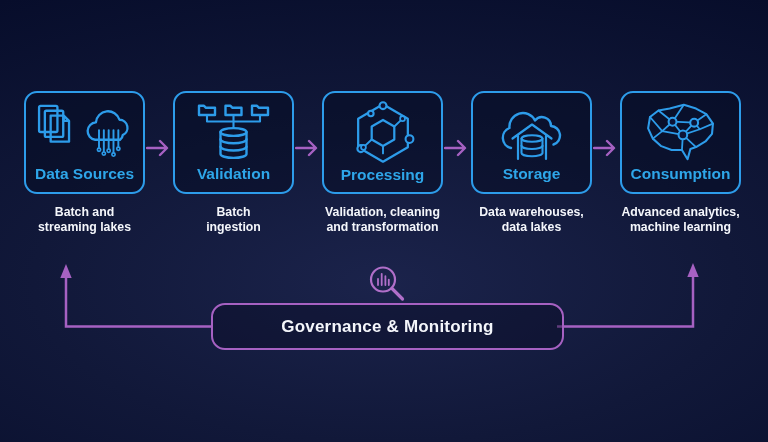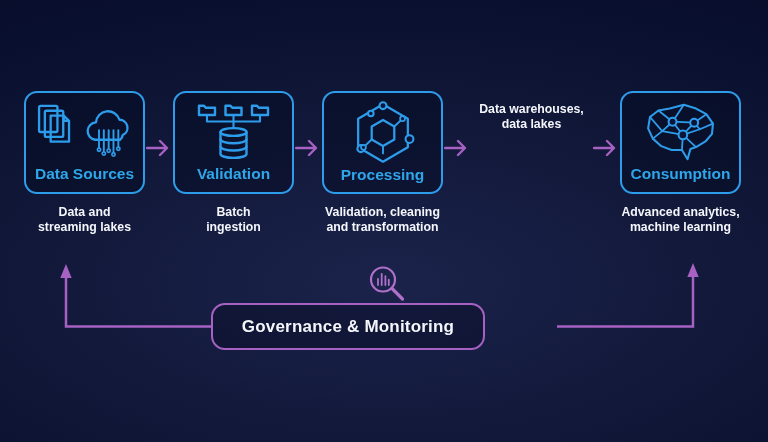--- a/index.html
+++ b/index.html
@@ -30,21 +30,21 @@
   }
   .stage-desc{
     width:150px; margin:11px 0 0 -14.5px;
     text-align:center; color:#f4f6fb;
     font-size:12.3px; font-weight:bold; line-height:14.6px;
   }
   .stage-desc span{ display:block; white-space:nowrap; }
   .flow-arrow{ width:28px; display:flex; justify-content:center; margin-top:47px; }
   .flow-arrow svg{ stroke:#a661c2; fill:none; stroke-width:2.4; stroke-linecap:round; stroke-linejoin:round; }
   .governance-box{
-    position:absolute; left:211px; top:303px; width:274px; height:47px;
+    position:absolute; left:211px; top:303px; width:353px; height:47px;
     border:2px solid #a661c2; border-radius:14px;
     background:rgba(10,13,40,0.45);
     display:flex; align-items:center; justify-content:center;
   }
   .governance-label{
     font-size:17px; font-weight:bold; color:#f4f6fb; letter-spacing:0.2px;
   }
   .governance-icon{ position:absolute; left:366px; top:265px; }
   .governance-icon svg{ stroke:#b06fc9; fill:none; stroke-linecap:round; stroke-linejoin:round; }
   .connector-layer{ position:absolute; left:0; top:0; }
@@ -78,21 +78,21 @@
             <circle cx="67" cy="47.3" r="1.7" stroke-width="1.7"></circle>
             <circle cx="72" cy="51.3" r="1.7" stroke-width="1.7"></circle>
             <circle cx="77" cy="48.3" r="1.7" stroke-width="1.7"></circle>
             <circle cx="82" cy="52.3" r="1.7" stroke-width="1.7"></circle>
             <circle cx="87" cy="46.3" r="1.7" stroke-width="1.7"></circle>
           </svg>
         </div>
         <div class="stage-label">Data Sources</div>
       </div>
       <div class="stage-desc">
-        <span>Data and</span>
+        <span>Batch and</span>
         <span>streaming lakes</span>
       </div>
     </div>
 
     <div class="flow-arrow">
       <svg width="26" height="20" viewBox="0 0 26 20">
           <path d="M1 10 H20 M14 3 L21 10 L14 17"></path>
         </svg>
     </div>
 
@@ -147,20 +147,32 @@
       </div>
     </div>
 
     <div class="flow-arrow">
       <svg width="26" height="20" viewBox="0 0 26 20">
           <path d="M1 10 H20 M14 3 L21 10 L14 17"></path>
         </svg>
     </div>
 
     <div class="stage-col">
+      <div class="stage-box">
+        <div class="stage-icon">
+          <svg width="72" height="60" viewBox="0 0 72 60">
+            <path d="M15 45 A10.5 10.5 0 0 1 13.5 25 A13.5 13.5 0 0 1 39 17.5 A9 9 0 0 1 55 23 A9.5 9.5 0 0 1 57.5 41.5"></path>
+            <path d="M22 56 V33 M50 56 V33 M16.5 35.5 L36 21.5 L55.5 35.5" stroke-width="2.2"></path>
+            <ellipse cx="36" cy="35.5" rx="10.5" ry="3.2" stroke-width="2.1"></ellipse>
+            <path d="M25.5 35.5 V50 a10.5 3.2 0 0 0 21 0 V35.5" stroke-width="2.1"></path>
+            <path d="M25.5 42.8 a10.5 3.2 0 0 0 21 0" stroke-width="2.1"></path>
+          </svg>
+        </div>
+        <div class="stage-label">Storage</div>
+      </div>
       <div class="stage-desc">
         <span>Data warehouses,</span>
         <span>data lakes</span>
       </div>
     </div>
 
     <div class="flow-arrow">
       <svg width="26" height="20" viewBox="0 0 26 20">
           <path d="M1 10 H20 M14 3 L21 10 L14 17"></path>
         </svg>

